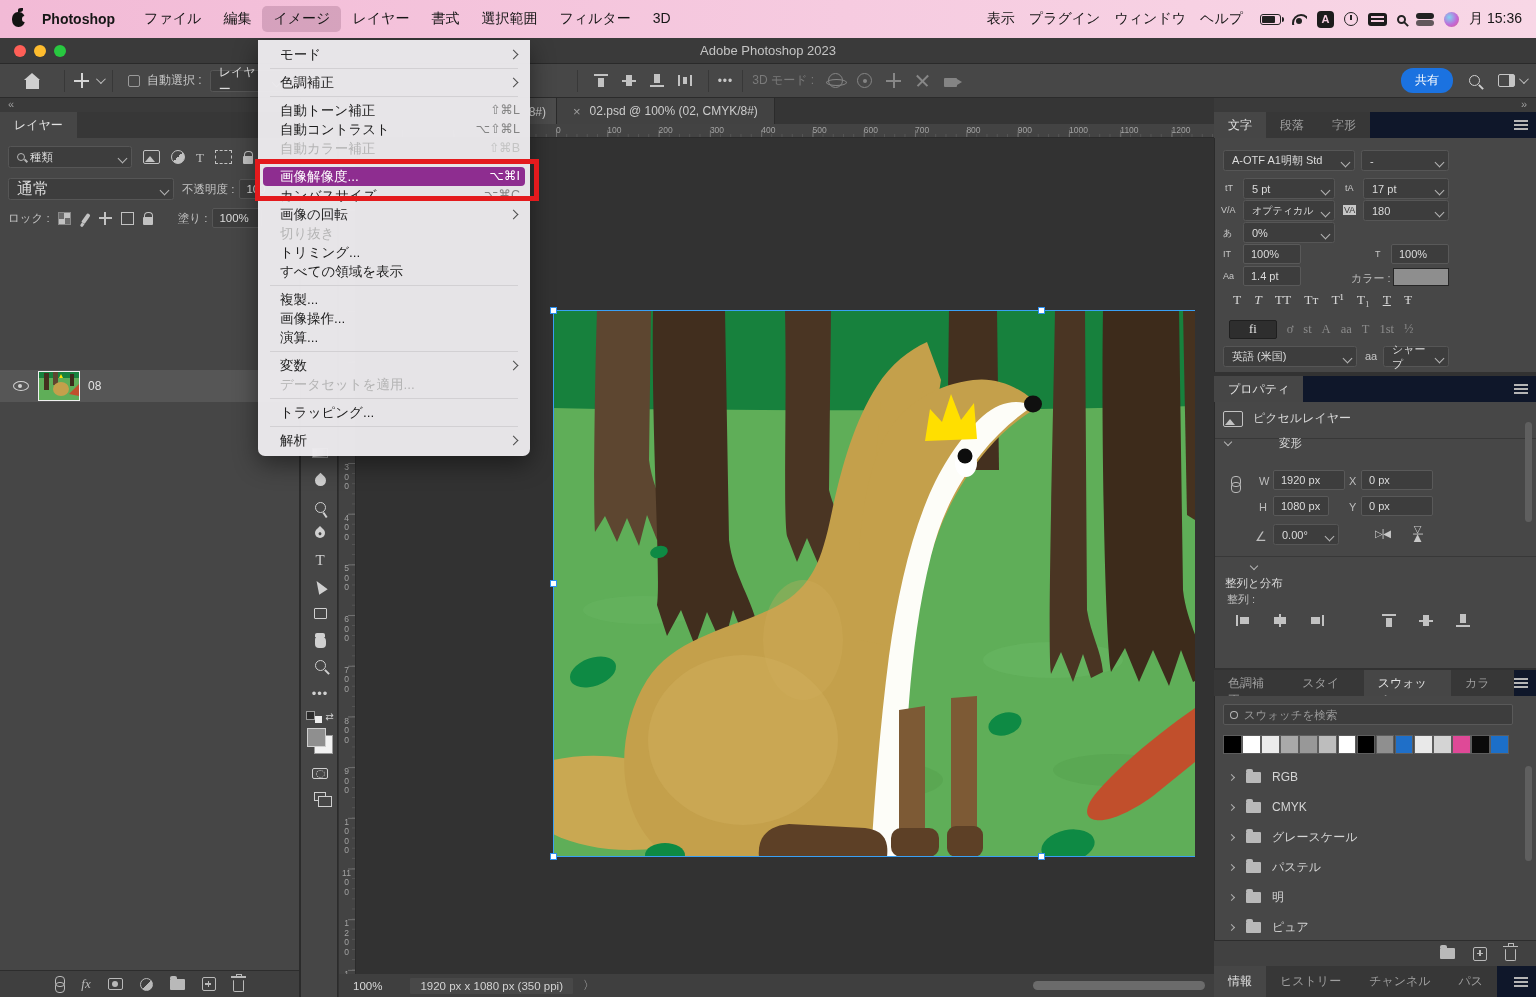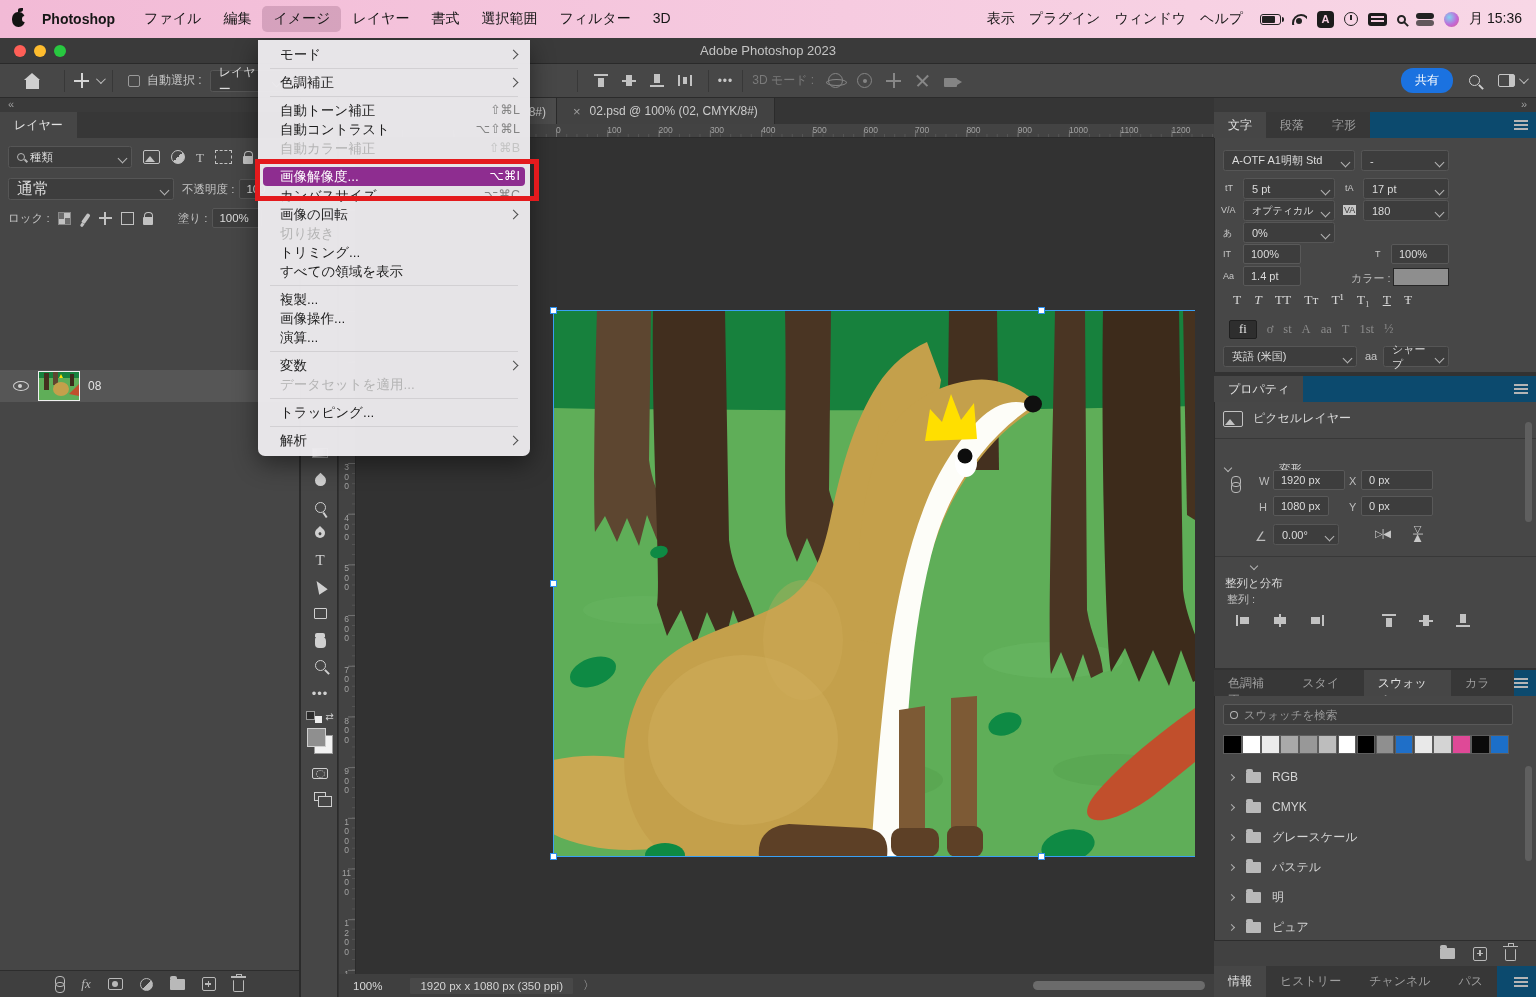--- a/index.html
+++ b/index.html
@@ -182,32 +182,32 @@
 
 
 .statusbar { position:absolute; left:339px; top:974px; width:875px; height:23px; background:#3f3f3f; display:flex; align-items:center; font-size:11.5px; color:#d8d8d8; }
 .zoomv { margin-left:14px; }
 .docinfo { margin-left:28px; background:#484848; padding:2px 10px; border-radius:1px; color:#d3d3d3; }
 .stArrow { margin-left:10px; color:#b0b0b0; }
 .hscroll { position:absolute; left:694px; top:7px; width:172px; height:9px; background:#6b6b6b; border-radius:5px; }
 
 
 .rdock-top { position:absolute; left:1214px; top:98px; width:322px; height:14px; background:#3a3a3a; color:#9e9e9e; font-size:11px; text-align:right; padding-right:9px; line-height:13px; }
-.rtabbar { position:absolute; width:322px; height:26px; background:#0c4a6e; display:flex; }
+.rtabbar { position:absolute; width:322px; height:26px; background:#0f172a; display:flex; }
 .rtabbar .burger { margin-left:auto; align-self:center; margin-right:8px; }
 .burger { width:14px; height:10px; border-top:2px solid #b5b5b5; border-bottom:2px solid #b5b5b5; position:relative; }
 .burger::after { content:""; position:absolute; left:0; top:2px; width:14px; height:2px; background:#b5b5b5; }
 .rbody { position:absolute; width:322px; background:#474747; border-left:1px solid #2b2b2b; }
 .cfield { position:absolute; height:21px; font-size:11px; }
 .cicon { position:absolute; font-size:9px; color:#c8c8c8; letter-spacing:0; }
 .tstyle-row { position:absolute; display:flex; gap:13px; color:#d5d5d5; font-family:"Liberation Serif",serif; font-size:13.5px; }
 .tstyle-row .it { font-style:italic; }
 .tstyle-row .un { text-decoration:underline; }
 .ot-row { position:absolute; display:flex; gap:10px; color:#8b8b8b; font-family:"Liberation Serif",serif; font-size:12.5px; align-items:center; }
-.ot-row .on { background:#2e2e2e; border:1px solid #1f1f1f; color:#e8e8e8; padding:1px 9px; border-radius:2px; }
+.ot-row .on { background:#2e2e2e; border:1px solid #1f1f1f; color:#e8e8e8; padding:1px 19px; border-radius:2px; }
 .colorbox { position:absolute; width:56px; height:18px; background:#8e8e8e; border:1px solid #262626; }
 .sect-h { position:absolute; font-size:11.5px; color:#d8d8d8; display:flex; align-items:center; gap:7px; }
 .sect-h .dchev { width:6px; height:6px; border-right:1.5px solid #b5b5b5; border-bottom:1.5px solid #b5b5b5; transform:rotate(45deg); margin-top:-3px; }
 .pfield { position:absolute; height:20px; background:#3d3d3d; border:1px solid #595959; border-radius:2px; font-size:11px; color:#dcdcdc; display:flex; align-items:center; padding:0 7px; }
 .plbl { position:absolute; font-size:11px; color:#bdbdbd; }
 .flipic { position:absolute; font-size:10px; color:#c8c8c8; letter-spacing:-1px; }
 .pscroll { position:absolute; width:7px; border-radius:4px; background:#5f5f5f; }
 .chiprow { position:absolute; display:flex; gap:0.5px; }
 .chip { width:18.6px; height:19px; border:1px solid #5d5d5d; }
 .grp-row { position:absolute; left:0; width:322px; height:30px; display:flex; align-items:center; font-size:12px; color:#d5d5d5; }
@@ -577,21 +577,21 @@
   <div class="rtabbar" style="left:1214px;top:376px;position:absolute;">
     <span class="ptab active">プロパティ</span>
     <span class="burger"></span>
   </div>
   <div class="rbody" style="left:1214px;top:402px;height:266px;">
     <span class="row" style="left:8px;top:8px;position:absolute;">
       <span class="fico pic" style="margin-left:0;width:20px;height:16px;"></span>
       <span style="font-size:12px;color:#d8d8d8;margin-left:10px;">ピクセルレイヤー</span>
     </span>
     <div style="position:absolute;left:0;top:36px;width:322px;height:1px;background:#383838;"></div>
-    <span class="sect-h" style="left:10px;top:60px;gap:48px;">
+    <span class="sect-h" style="left:10px;top:34px;gap:48px;">
         <span class="dchev"></span>
         <span>変形</span>
       </span>
     <span class="chain" style="position:absolute;left:16px;top:74px;color:#c0c0c0;"></span>
     <span class="plbl" style="left:44px;top:73px;">W</span>
     <span class="pfield" style="left:58px;top:68px;width:72px;">
         <span>1920 px</span>
       </span>
     <span class="plbl" style="left:134px;top:73px;">X</span>
     <span class="pfield" style="left:146px;top:68px;width:72px;">

